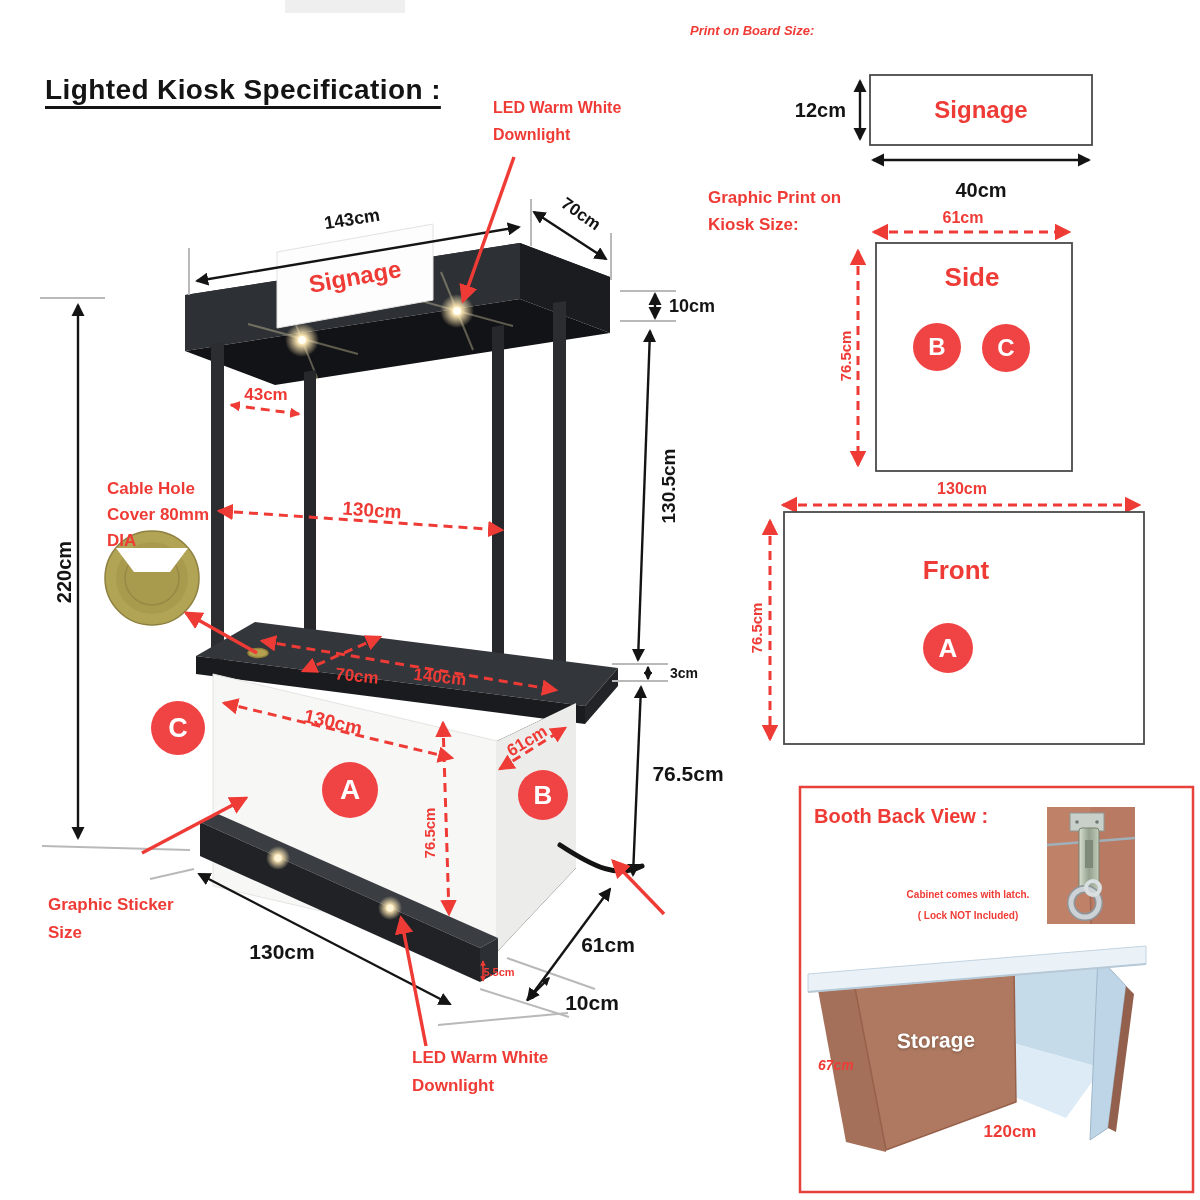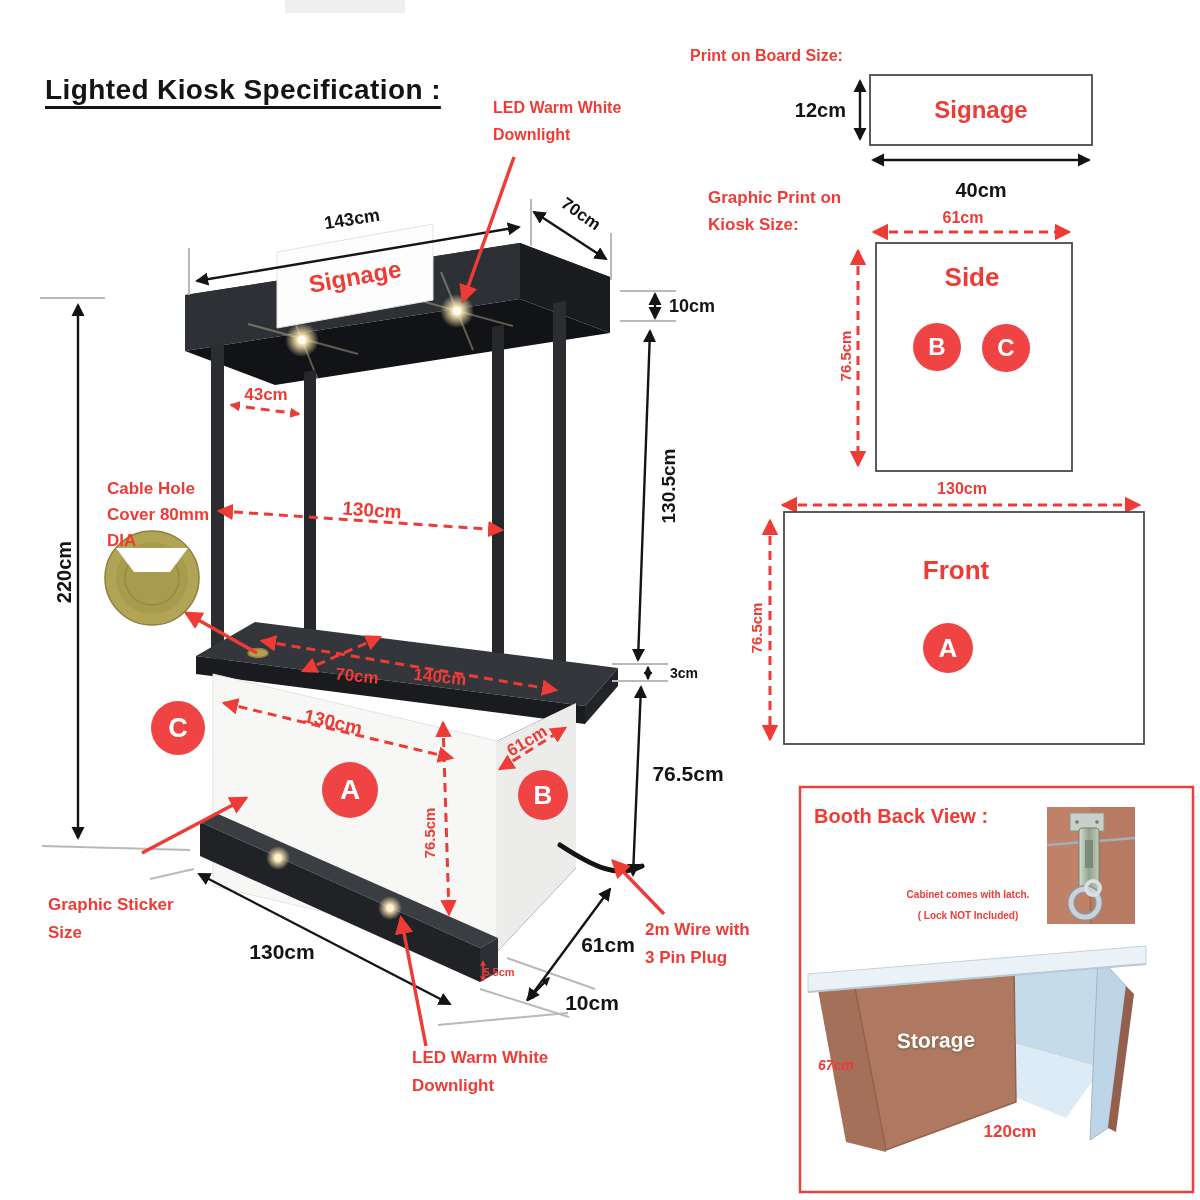--- a/index.html
+++ b/index.html
@@ -216,36 +216,32 @@
 
   <div class="lbl red" style="left:107px;top:476px;font-size:17px;line-height:26px;">
     <div>Cable Hole</div>
     <div>Cover 80mm</div>
     <div>DIA</div>
   </div>
   <div class="lbl red" style="left:48px;top:891px;font-size:17px;line-height:28px;">
     <div>Graphic Sticker</div>
     <div>Size</div>
   </div>
-  <div class="lbl red" style="left:645px;top:916px;font-size:17px;line-height:28px;">
-    <div>2m Wire with</div>
-    <div>3 Pin Plug</div>
-  </div>
   <div class="lbl red" style="left:412px;top:1044px;font-size:17px;line-height:28px;">
     <div>LED Warm White</div>
     <div>Downlight</div>
   </div>
 
   <div class="lbl red" style="left:355px;top:277px;font-size:24px;transform:translate(-50%,-50%) rotate(-10deg);">Signage</div>
 
   <div class="circle" style="left:151px;top:701px;width:54px;height:54px;font-size:27px;">C</div>
   <div class="circle" style="left:322px;top:762px;width:56px;height:56px;font-size:28px;">A</div>
   <div class="circle" style="left:518px;top:770px;width:50px;height:50px;font-size:26px;">B</div>
 
-  <div class="lbl red" style="left:690px;top:48px;font-size:16px;">Print on Board Size:</div>
+  <div class="lbl red" style="left:690px;top:24px;font-size:13px;font-style:italic;">Print on Board Size:</div>
   <div class="lbl red" style="left:981px;top:110px;font-size:24px;transform:translate(-50%,-50%);">Signage</div>
   <div class="lbl" style="left:846px;top:110px;font-size:20px;transform:translate(-100%,-50%);">12cm</div>
   <div class="lbl" style="left:981px;top:180px;font-size:20px;transform:translate(-50%,0);">40cm</div>
 
   <div class="lbl red" style="left:708px;top:184px;font-size:17px;line-height:27px;">
     <div>Graphic Print on</div>
     <div>Kiosk Size:</div>
   </div>
 
   <div class="lbl red" style="left:963px;top:218px;font-size:16px;transform:translate(-50%,-50%);">61cm</div>

